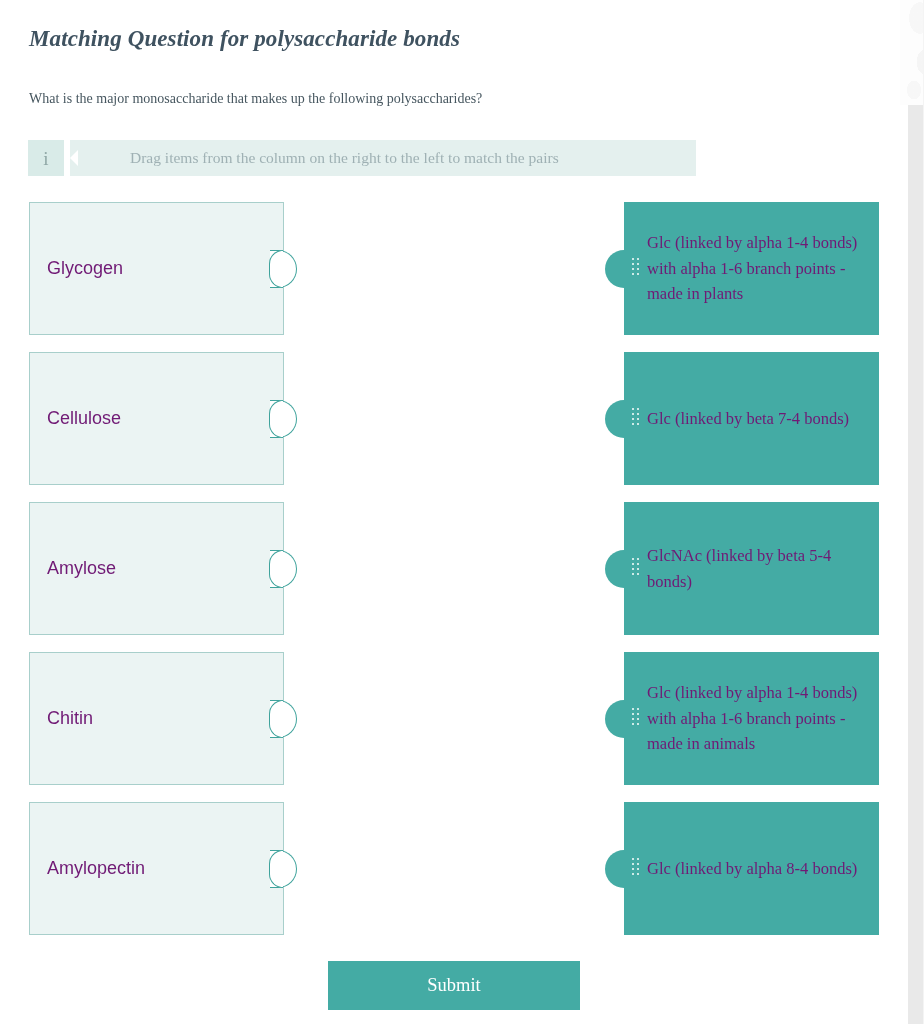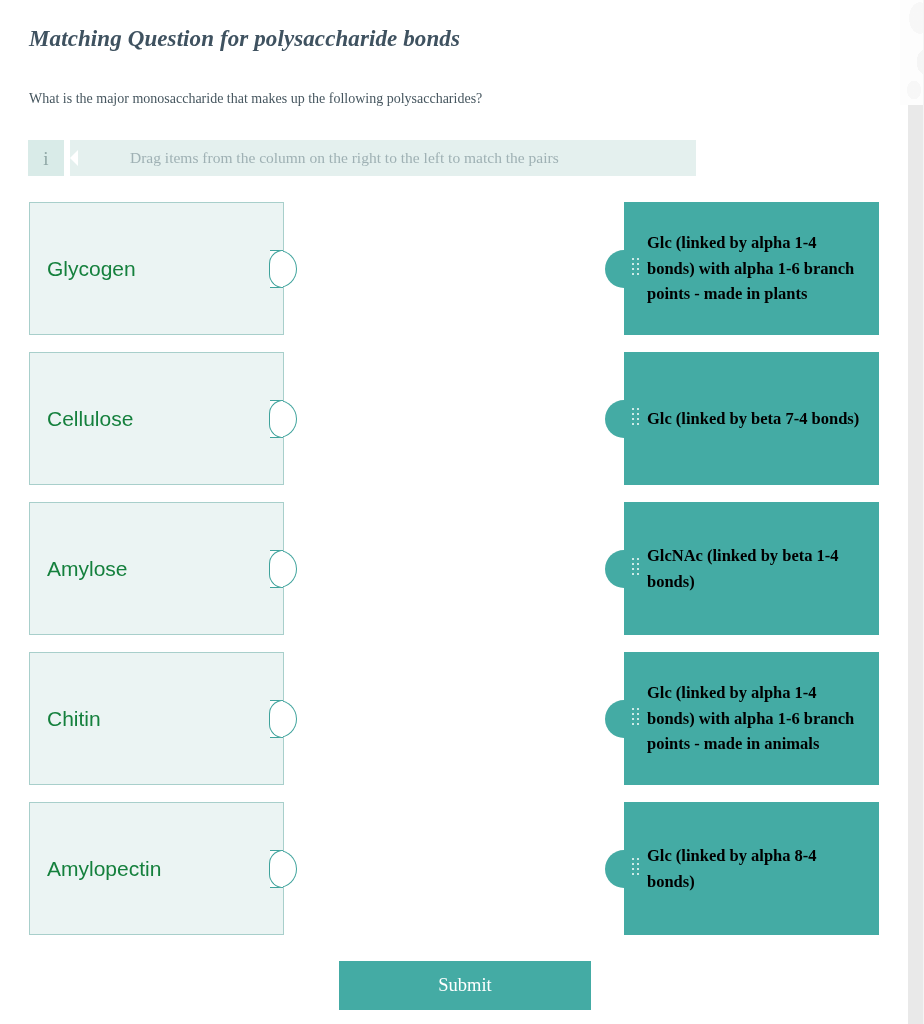--- a/index.html
+++ b/index.html
@@ -141,22 +141,22 @@
     width: 255px;
     height: 133px;
     background: #ebf4f3;
     border: 1px solid #a8cfcb;
     box-sizing: border-box;
     display: flex;
     align-items: center;
   }
   .target-label {
     padding-left: 17px;
-    font-size: 21px;
-    color: #15803d;
+    font-size: 18px;
+    color: #701a75;
     font-family: "Liberation Sans", sans-serif;
   }
   .target-notch {
     position: absolute;
     right: -14px;
     top: 50%;
     transform: translateY(-50%);
     width: 27px;
     height: 38px;
     background: #ffffff;
@@ -225,40 +225,39 @@
   .source-grip i {
     display: block;
     width: 2px;
     height: 2px;
     background: #cdeae7;
   }
   .source-text {
     padding-left: 23px;
     padding-right: 18px;
     font-size: 16.5px;
-    font-weight: bold;
+    font-weight: normal;
     line-height: 25.5px;
-    color: #000000;
+    color: #701a75;
   }
 
   
   #submit-button {
     position: absolute;
     left: 328px;
     top: 961px;
     width: 252px;
     height: 49px;
     background: #44aba4;
     border: none;
     color: #ffffff;
     font-family: "Liberation Serif", "DejaVu Serif", serif;
     font-size: 18.5px;
     cursor: pointer;
     padding: 0;
-    margin-left: 11px;
   }
 </style>
 </head>
 <body>
 
 <div id="page">
 
   <h1 id="page-title">Matching Question for polysaccharide bonds</h1>
 
   <p id="question-prompt">What is the major monosaccharide that makes up the following polysaccharides?</p>
@@ -331,21 +330,21 @@
         <span class="source-grip">
             <i></i>
             <i></i>
             <i></i>
             <i></i>
             <i></i>
             <i></i>
             <i></i>
             <i></i>
           </span>
-        <span class="source-text">GlcNAc (linked by beta 1-4 bonds)</span>
+        <span class="source-text">GlcNAc (linked by beta 5-4 bonds)</span>
       </div>
     </div>
 
     <div class="match-row">
       <div class="target-card">
         <span class="target-label">Chitin</span>
         <span class="target-notch"></span>
         <span class="target-notch-cover"></span>
       </div>
       <div class="source-card">

